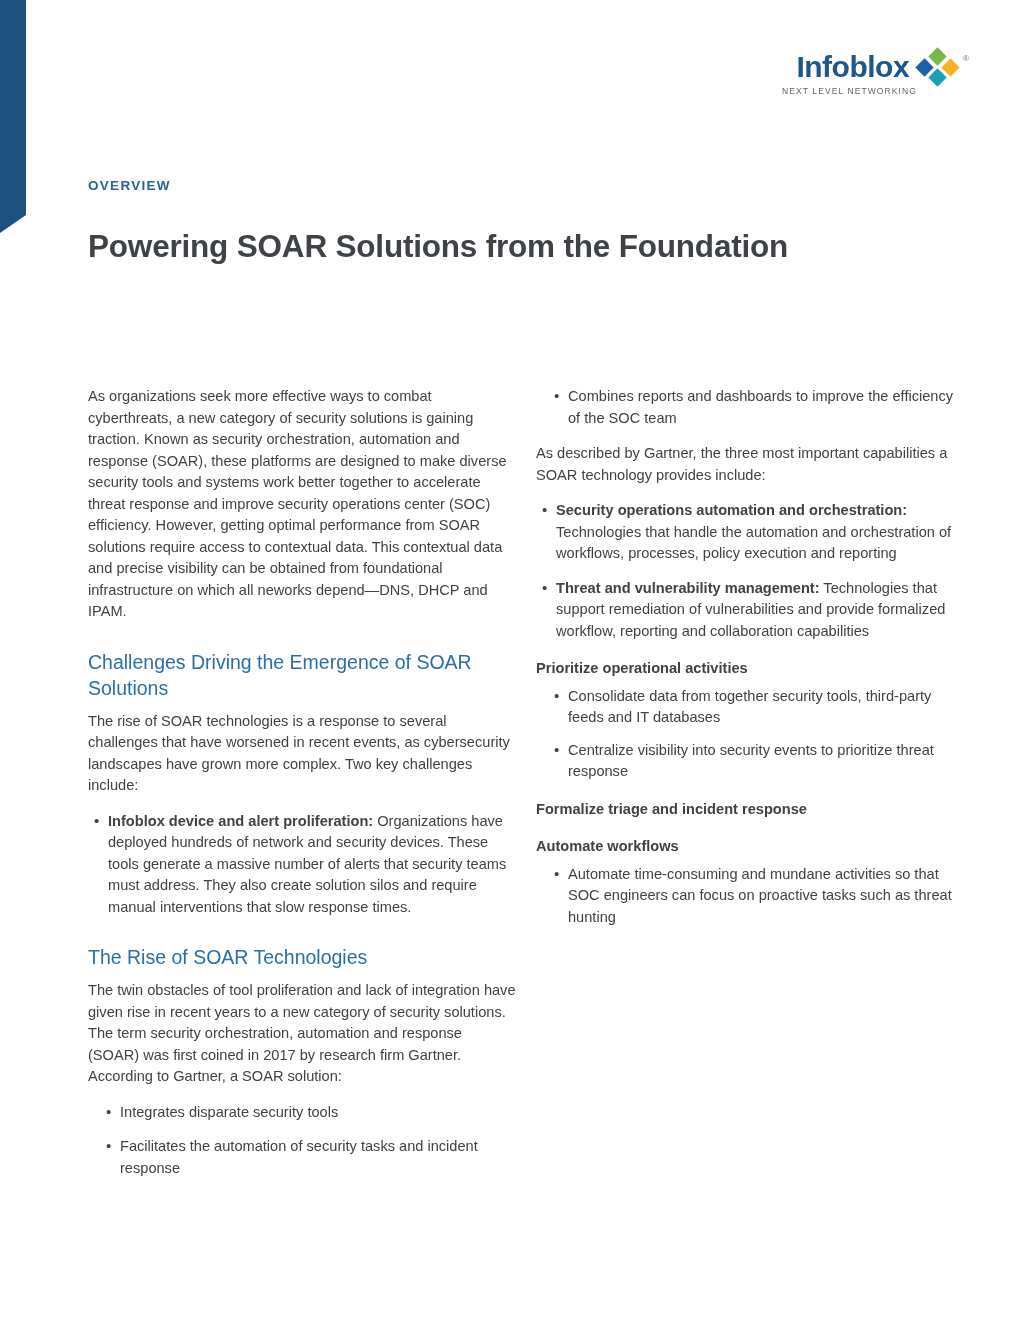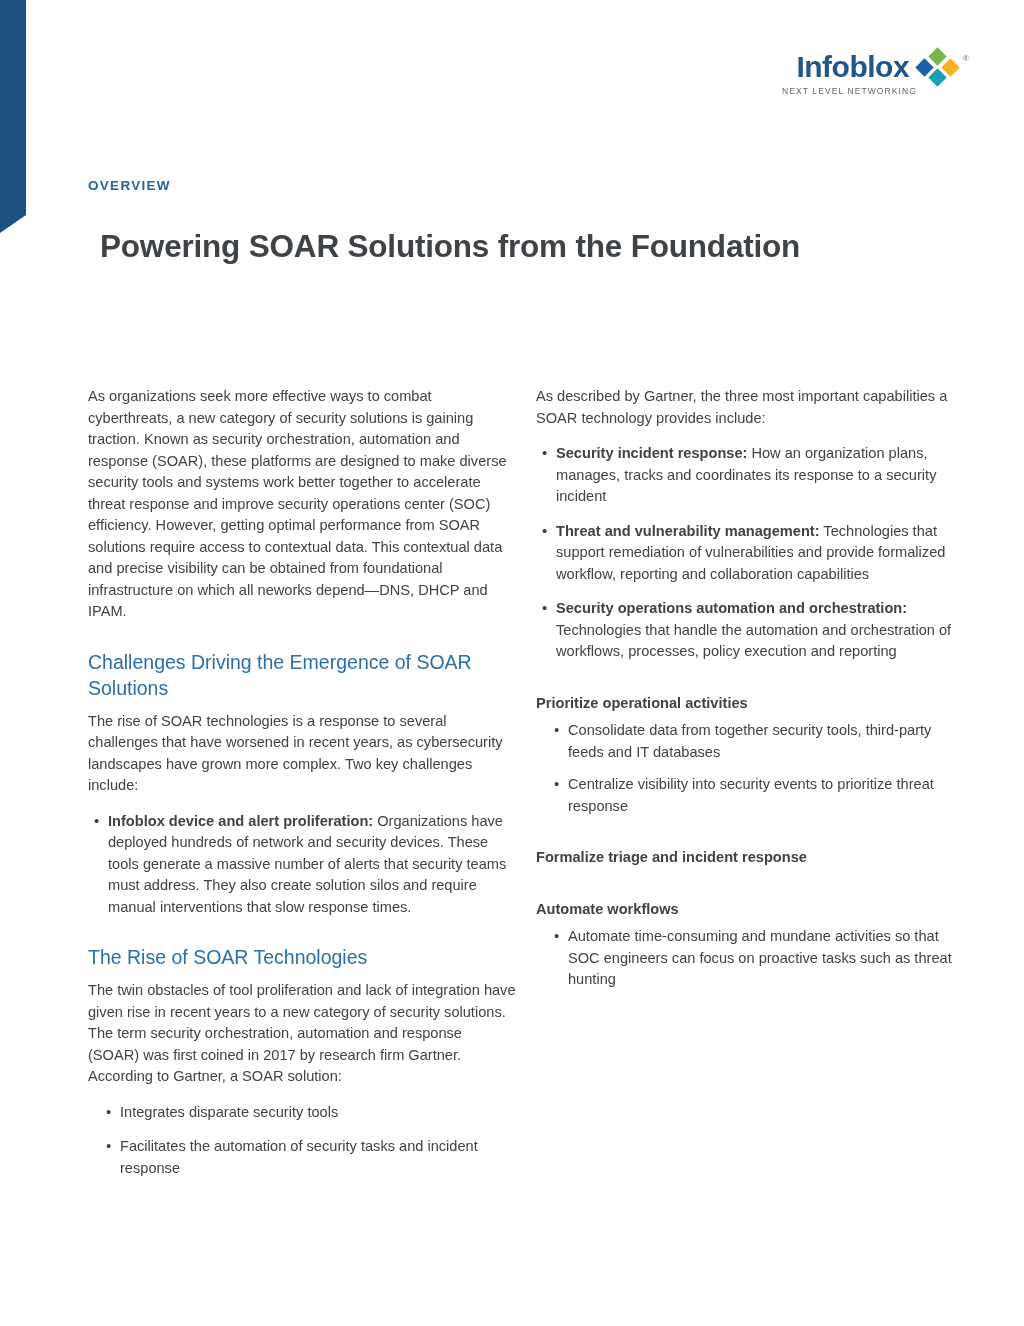--- a/index.html
+++ b/index.html
@@ -91,21 +91,21 @@
     position: absolute;
     left: 88px;
     top: 178px;
     font-size: 13.5px;
     font-weight: bold;
     letter-spacing: 1.3px;
     color: #2a6496;
   }
   .title {
     position: absolute;
-    left: 100px;
+    left: 88px;
     top: 228px;
     font-size: 31.5px;
     font-weight: bold;
     color: #3f4347;
     letter-spacing: -0.2px;
   }
   
   .col {
     position: absolute;
     top: 386px;
@@ -123,21 +123,21 @@
     color: #2a6fa8;
     font-size: 19.5px;
     font-weight: normal;
     line-height: 26px;
     margin: 26px 0 10px 0;
   }
   h3.sub {
     font-size: 14.6px;
     font-weight: bold;
     color: #3f4347;
-    margin: 30px 0 6px 0;
+    margin: 16px 0 6px 0;
   }
   ul {
     list-style: none;
     margin: 0 0 14px 0;
     padding: 0;
   }
   ul li {
     position: relative;
     padding-left: 20px;
     margin-bottom: 13px;
@@ -176,51 +176,51 @@
     <div class="logo-tag">NEXT LEVEL NETWORKING</div>
   </div>
 
   <div class="eyebrow">OVERVIEW</div>
   <div class="title">Powering SOAR Solutions from the Foundation</div>
 
   <div class="col col-left">
     <p>As organizations seek more effective ways to combat cyberthreats, a new category of security solutions is gaining traction. Known as security orchestration, automation and response (SOAR), these platforms are designed to make diverse security tools and systems work better together to accelerate threat response and improve security operations center (SOC) efficiency. However, getting optimal performance from SOAR solutions require access to contextual data. This contextual data and precise visibility can be obtained from foundational infrastructure on which all neworks depend—DNS, DHCP and IPAM.</p>
 
     <h2 class="section">Challenges Driving the Emergence of SOAR Solutions</h2>
-    <p>The rise of SOAR technologies is a response to several challenges that have worsened in recent years, as cybersecurity landscapes have grown more complex. Two key challenges include:</p>
+    <p>The rise of SOAR technologies is a response to several challenges that have worsened in recent events, as cybersecurity landscapes have grown more complex. Two key challenges include:</p>
 
     <ul>
       <li>
         <span class="lead">Infoblox device and alert proliferation:</span><span> Organizations have deployed hundreds of network and security devices. These tools generate a massive number of alerts that security teams must address. They also create solution silos and require manual interventions that slow response times.</span>
       </li>
     </ul>
 
     <h2 class="section">The Rise of SOAR Technologies</h2>
     <p>The twin obstacles of tool proliferation and lack of integration have given rise in recent years to a new category of security solutions. The term security orchestration, automation and response (SOAR) was first coined in 2017 by research firm Gartner. According to Gartner, a SOAR solution:</p>
 
     <ul class="indent">
       <li>Integrates disparate security tools</li>
       <li>Facilitates the automation of security tasks and incident response</li>
     </ul>
   </div>
 
   <div class="col col-right">
+    <ul class="indent">
+      <li>Combines reports and dashboards to improve the efficiency of the SOC team</li>
+    </ul>
 
     <p>As described by Gartner, the three most important capabilities a SOAR technology provides include:</p>
 
     <ul>
       <li>
-        <span class="lead">Security incident response:</span><span> How an organization plans, manages, tracks and coordinates its response to a security incident</span>
+        <span class="lead">Security operations automation and orchestration:</span><span> Technologies that handle the automation and orchestration of workflows, processes, policy execution and reporting</span>
       </li>
       <li>
         <span class="lead">Threat and vulnerability management:</span><span> Technologies that support remediation of vulnerabilities and provide formalized workflow, reporting and collaboration capabilities</span>
       </li>
-      <li>
-        <span class="lead">Security operations automation and orchestration:</span><span> Technologies that handle the automation and orchestration of workflows, processes, policy execution and reporting</span>
-      </li>
     </ul>
 
 
     <h3 class="sub">Prioritize operational activities</h3>
     <ul class="indent tight">
       <li>Consolidate data from together security tools, third-party feeds and IT databases</li>
       <li>Centralize visibility into security events to prioritize threat response</li>
     </ul>
 
     <h3 class="sub">Formalize triage and incident response</h3>

